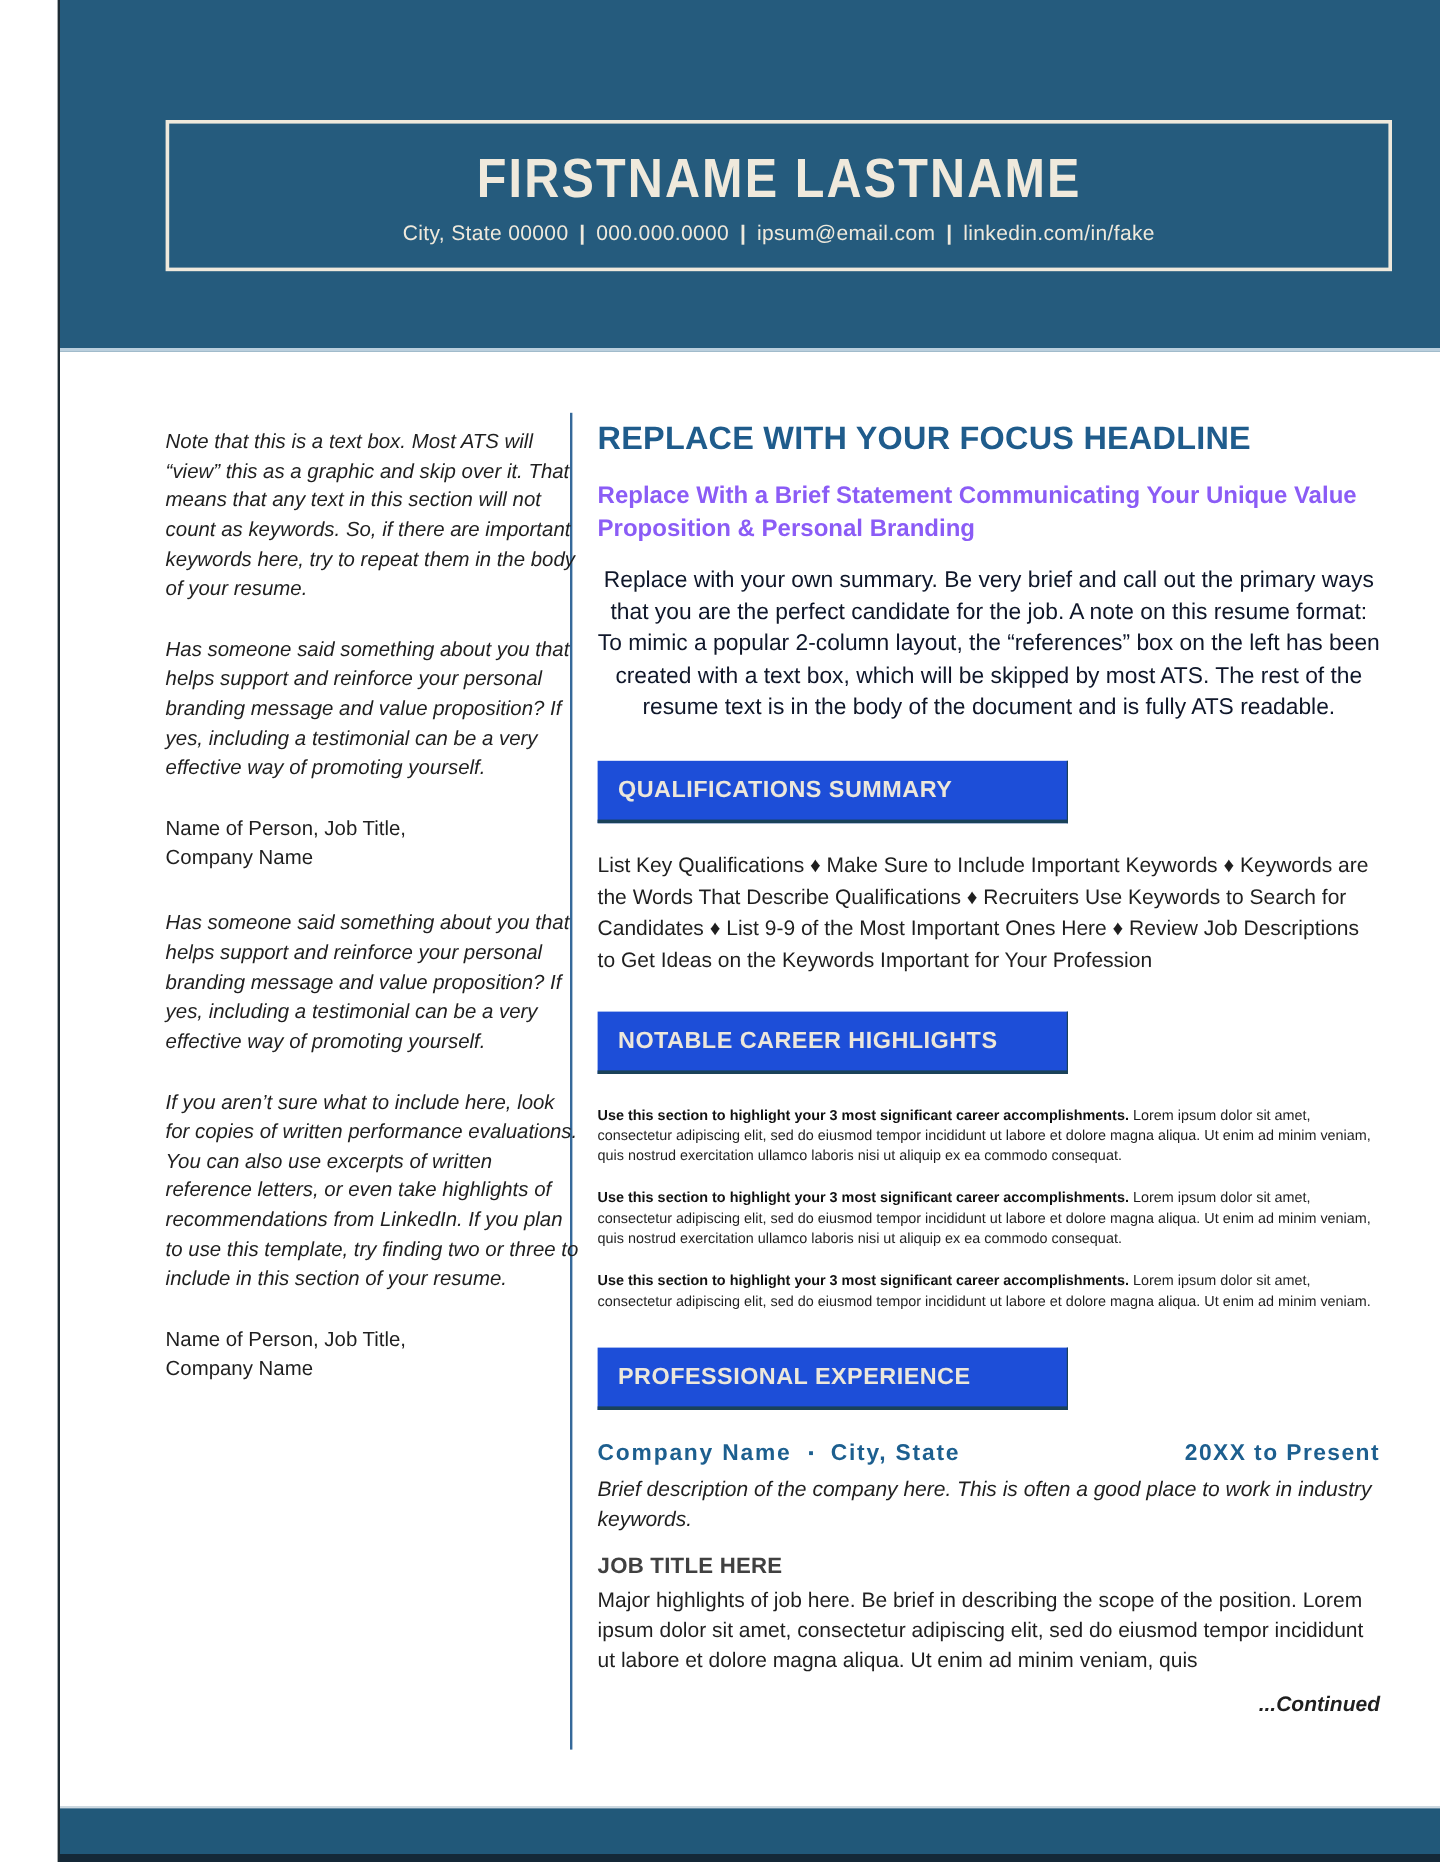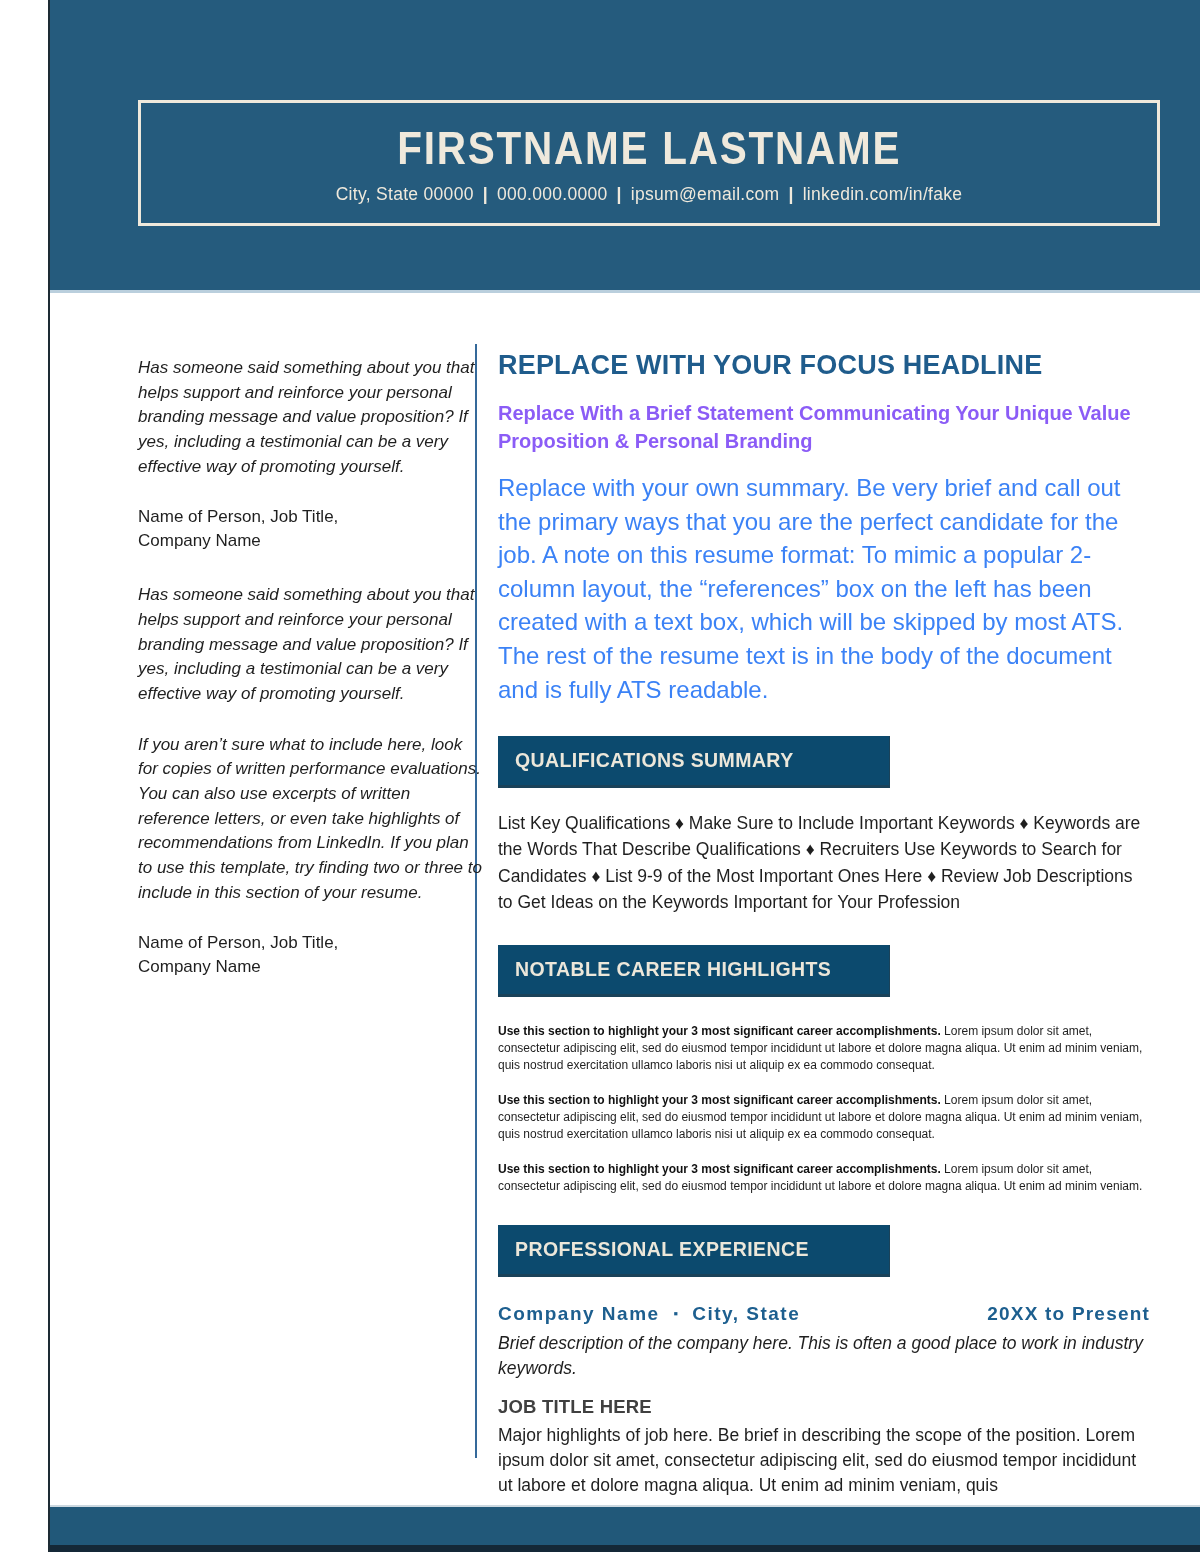--- a/index.html
+++ b/index.html
@@ -47,25 +47,25 @@
   .attribution span { display:block; }
 
   
   .main { position:absolute; left:448px; top:350px; width:652px; }
   .headline {
     margin:0; color:#1f5c8c; font-size:27px; font-weight:bold; letter-spacing:.2px;
   }
   .value-statement {
     margin:18px 0 0 0; color:#8b5cf6; font-size:20px; font-weight:bold; line-height:1.4;
   }
-  .body-text { margin:16px 0 0 0; font-size:24px; line-height:1.4; color:#3b82f6; }
+  .body-text { margin:16px 0 0 0; font-size:19px; line-height:1.4; color:#0f172a;text-align:center; }
 
   .section-box {
     margin-top:30px; width:392px; box-sizing:border-box;
-    background:#0c4a6e; color:#ece7da;
+    background:#1d4ed8; color:#ece7da;
     padding:13px 17px; font-size:19.5px; font-weight:bold; letter-spacing:.4px;
     border-bottom:3px solid #1a4259; border-right:1px solid #1a4259;
   }
   .quals-body { margin-top:22px; font-size:17.5px; line-height:1.5; }
 
   .hl-item { margin:18px 0 0 0; font-size:12px; line-height:1.42; }
   .hl-item.first { margin-top:26px; }
   .hl-item strong { font-weight:bold; color:#111; }
 
   .company-row {
@@ -97,20 +97,21 @@
       <h1 class="name-title">FIRSTNAME LASTNAME</h1>
       <div class="contact-line">
         <span>City, State 00000</span><span class="sep">|</span><span>000.000.0000</span><span class="sep">|</span><span>ipsum@email.com</span><span class="sep">|</span><span>linkedin.com/in/fake</span>
       </div>
     </div>
   </div>
 
   <div class="vline"></div>
 
   <div class="sidebar">
+    <p>Note that this is a text box. Most ATS will “view” this as a graphic and skip over it. That means that any text in this section will not count as keywords. So, if there are important keywords here, try to repeat them in the body of your resume.</p>
     <p>Has someone said something about you that helps support and reinforce your personal branding message and value proposition? If yes, including a testimonial can be a very effective way of promoting yourself.</p>
     <div class="attribution">
       <span>Name of Person, Job Title,</span>
       <span>Company Name</span>
     </div>
     <p>Has someone said something about you that helps support and reinforce your personal branding message and value proposition? If yes, including a testimonial can be a very effective way of promoting yourself.</p>
     <p>If you aren’t sure what to include here, look for copies of written performance evaluations. You can also use excerpts of written reference letters, or even take highlights of recommendations from LinkedIn. If you plan to use this template, try finding two or three to include in this section of your resume.</p>
     <div class="attribution">
       <span>Name of Person, Job Title,</span>
       <span>Company Name</span>

